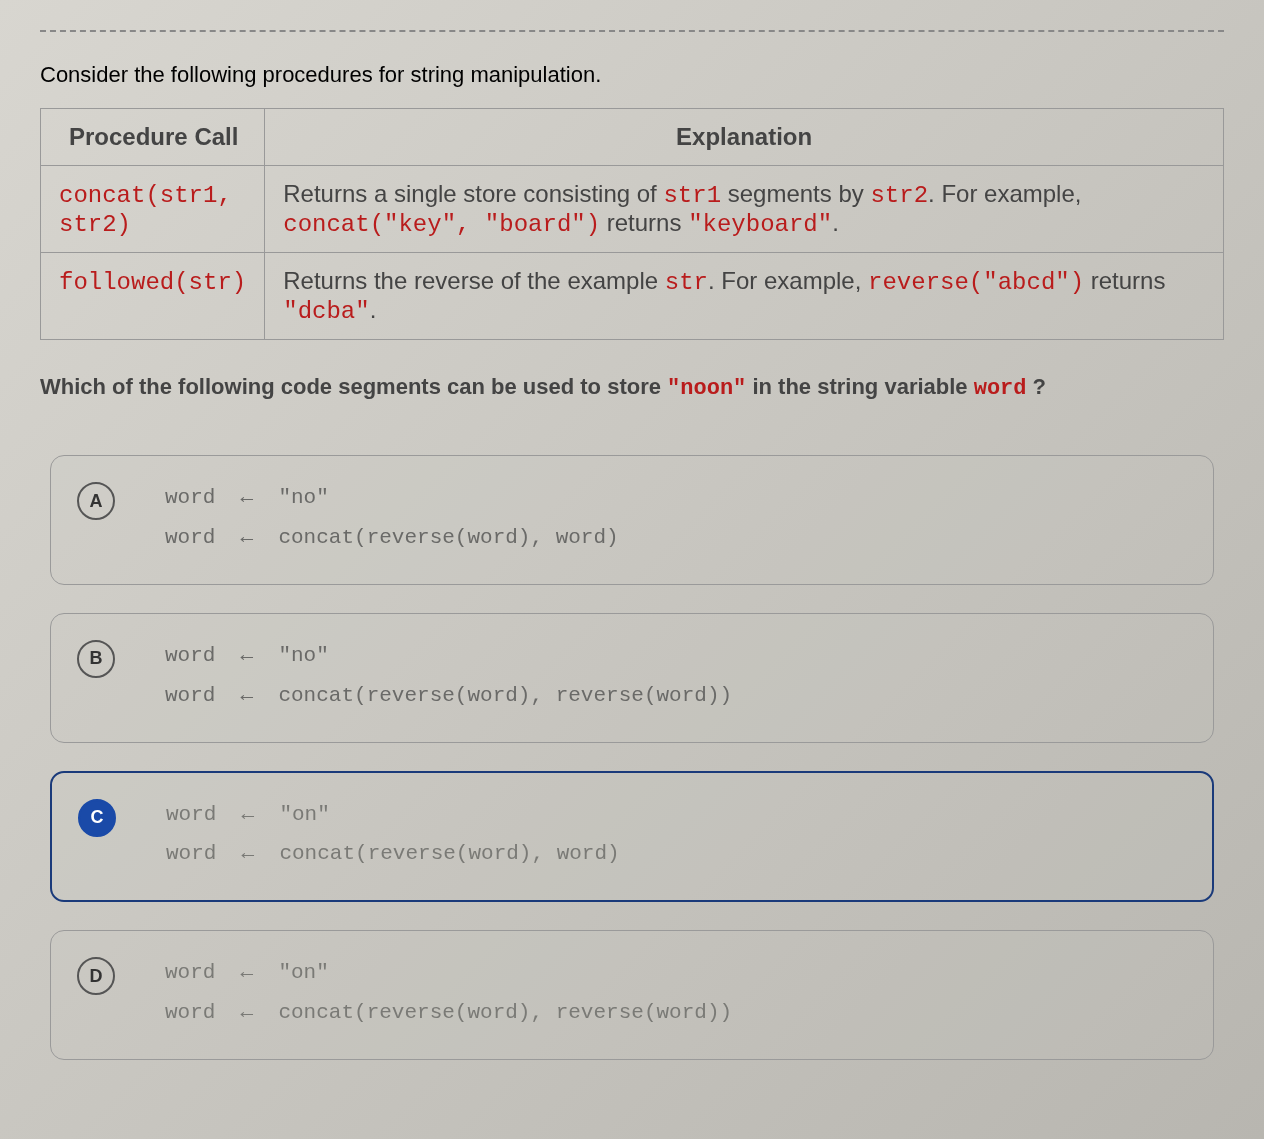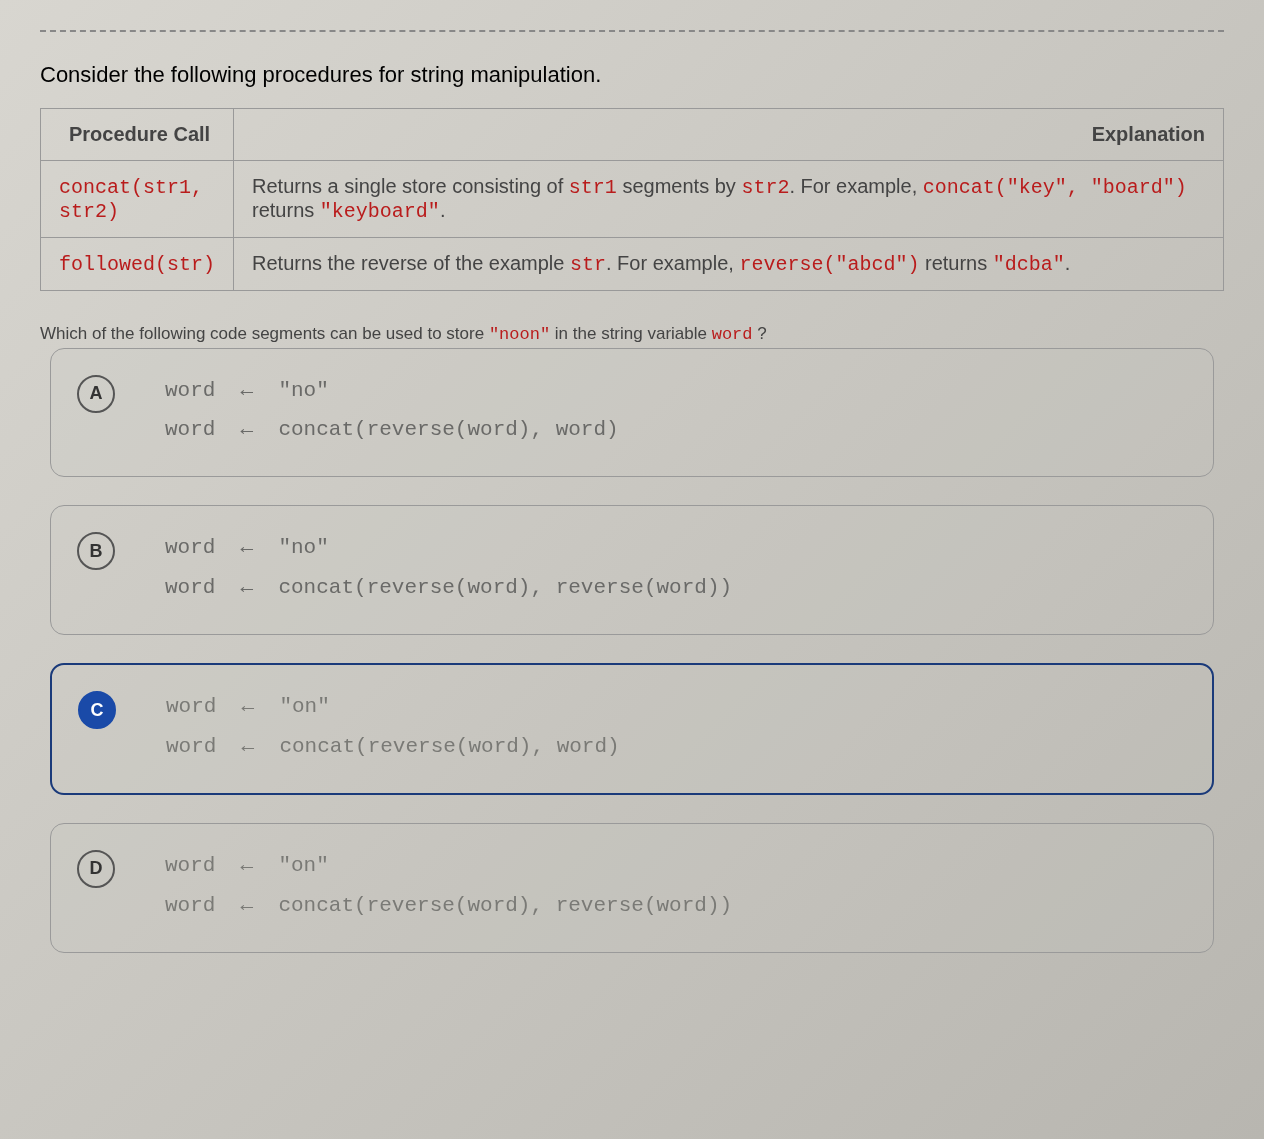--- a/index.html
+++ b/index.html
@@ -29,40 +29,42 @@
 table.proc {
   border-collapse: collapse;
   width: 100%;
   margin-bottom: 30px;
 }
 table.proc th, table.proc td {
   border: 1px solid #999;
   padding: 14px 18px;
   text-align: left;
   vertical-align: top;
-  font-size: 20px;
+  font-size: 24px;
   color: #444;
 }
 table.proc th {
   font-weight: bold;
-  text-align: right;
+  text-align: center;
   background: transparent;
 }
 table.proc th:first-child {
   text-align: left;
   padding-left: 28px;
 }
 .mono {
   font-family: "Courier New", Courier, monospace;
   color: #b91c1c;
 }
 .question {
-  font-size: 17px;
+  font-size: 22px;
   color: #444;
+  margin-bottom: 50px;
   line-height: 1.5;
+  font-weight: bold;
 }
 .options {
   display: flex;
   flex-direction: column;
   gap: 28px;
   padding: 0 10px;
 }
 .option {
   border: 1px solid #9a9a9a;
   border-radius: 14px;

